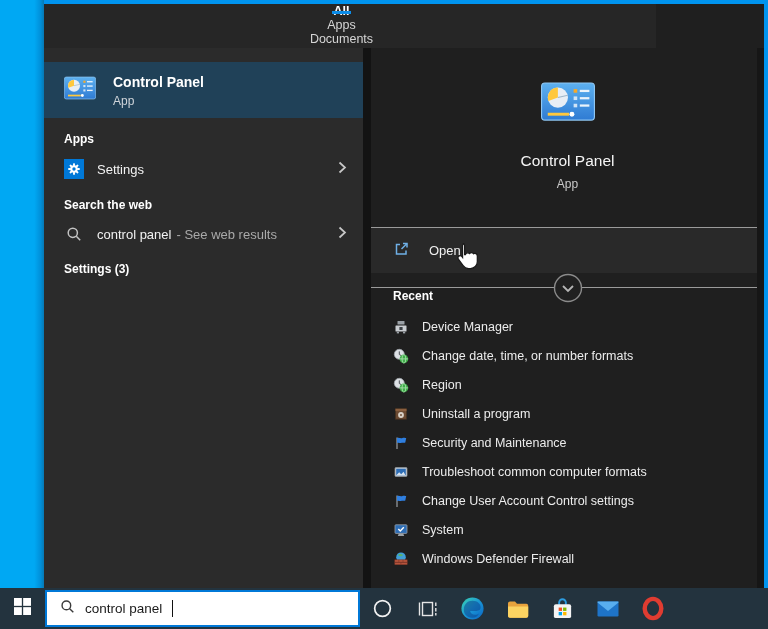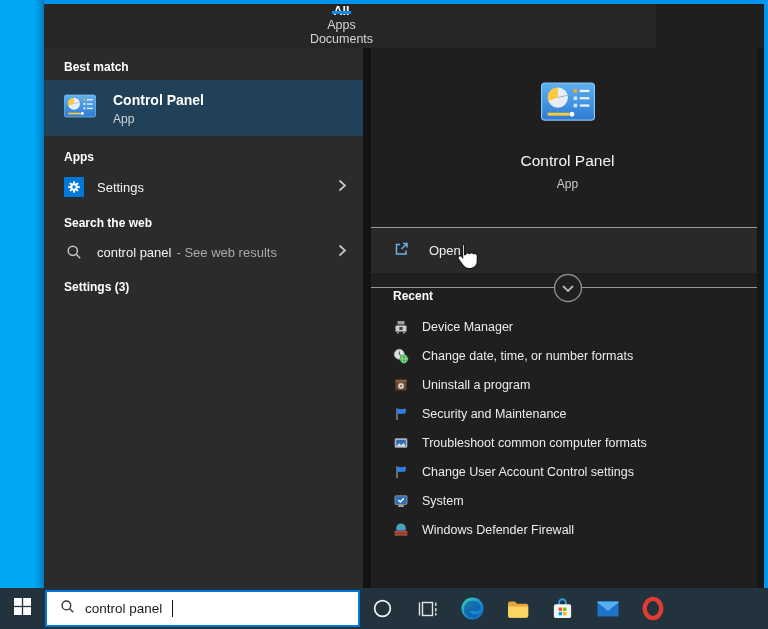--- a/index.html
+++ b/index.html
@@ -115,21 +115,20 @@
         <svg width="20" height="6" viewBox="0 0 20 6" fill="#cfcfcf">
           <circle cx="3" cy="3" r="1.5"></circle>
             <circle cx="10" cy="3" r="1.5"></circle>
             <circle cx="17" cy="3" r="1.5"></circle>
         </svg>
       </span>
     </div>
   </div>
 
   <div id="left-panel" class="abs">
-    <div class="sec-header">Best match</div>
 
     <div class="best-row">
       <span>
         <svg width="32" height="24" viewBox="0 0 48 34">
           <defs>
               <linearGradient id="cpg" x1="0" y1="0" x2="0" y2="1">
             <stop offset="0" stop-color="#5db1f0"></stop>
                 <stop offset="1" stop-color="#2f7bd3"></stop>
               </linearGradient>
             </defs>
@@ -280,20 +279,32 @@
             <circle cx="10.9" cy="10.9" r="4.3" fill="#3fae49"></circle>
             <ellipse cx="10.9" cy="10.9" rx="1.9" ry="4.3" fill="none" stroke="#bfe8c2" stroke-width="0.7"></ellipse>
             <path d="M6.6 10.9 H15.2" stroke="#bfe8c2" stroke-width="0.7"></path>
           </svg>
         </span>
         <span>Change date, time, or number formats</span>
       </div>
       <div class="r-row">
         <span class="ric">
           <svg width="16" height="16" viewBox="0 0 16 16">
+            <circle cx="6.3" cy="6.3" r="5" fill="#dde1e5" stroke="#9aa0a6" stroke-width="0.8"></circle>
+            <path d="M6.3 3.4 V6.5 L8.3 7.7" fill="none" stroke="#4a4f54" stroke-width="1"></path>
+            <circle cx="10.9" cy="10.9" r="4.3" fill="#3fae49"></circle>
+            <ellipse cx="10.9" cy="10.9" rx="1.9" ry="4.3" fill="none" stroke="#bfe8c2" stroke-width="0.7"></ellipse>
+            <path d="M6.6 10.9 H15.2" stroke="#bfe8c2" stroke-width="0.7"></path>
+          </svg>
+        </span>
+        <span>Region</span>
+      </div>
+      <div class="r-row">
+        <span class="ric">
+          <svg width="16" height="16" viewBox="0 0 16 16">
             <rect x="2.5" y="2.8" width="11" height="10.4" fill="#6b4a32" stroke="#46311f" stroke-width="0.8"></rect>
             <rect x="2.5" y="2.8" width="11" height="2.3" fill="#8a5f3f"></rect>
             <circle cx="8" cy="9" r="2.9" fill="#d9d2c8"></circle>
             <circle cx="8" cy="9" r="0.9" fill="#6b4a32"></circle>
           </svg>
         </span>
         <span>Uninstall a program</span>
       </div>
       <div class="r-row">
         <span class="ric">

